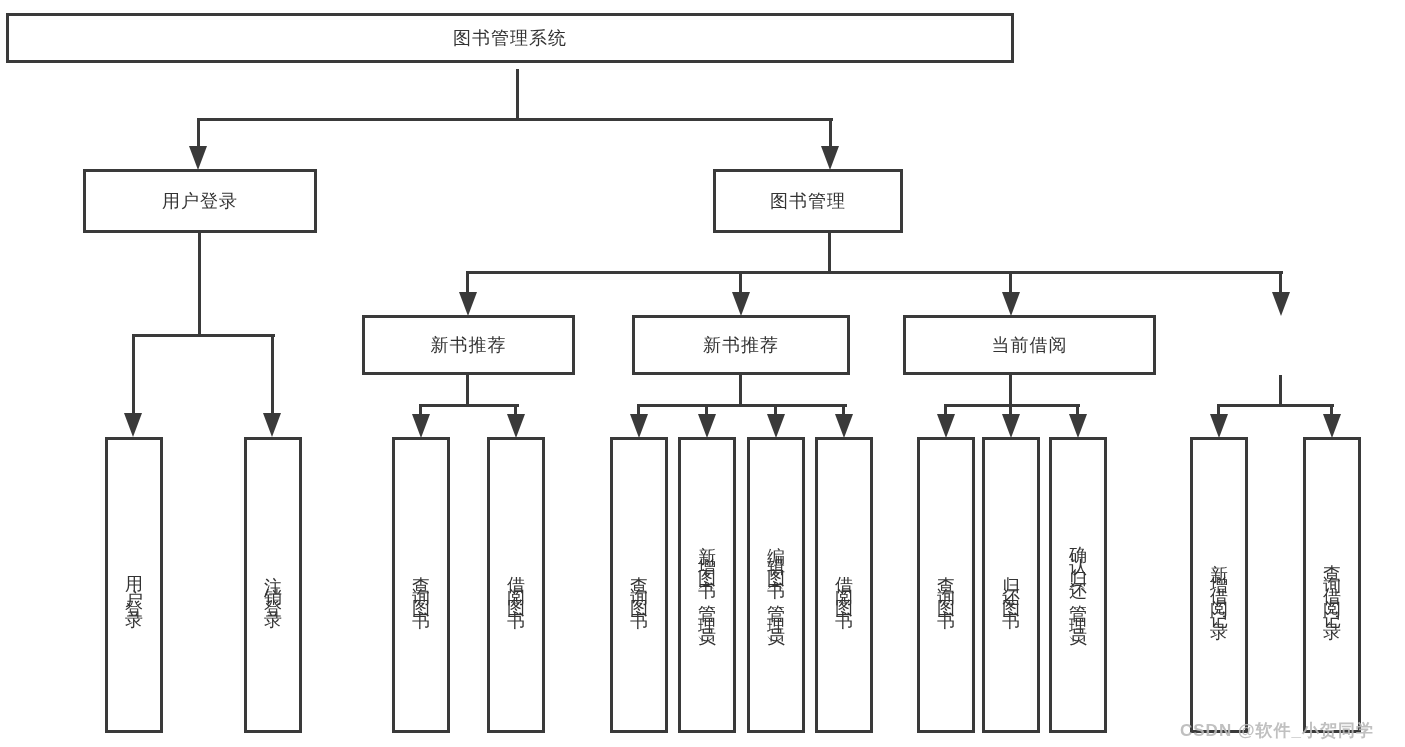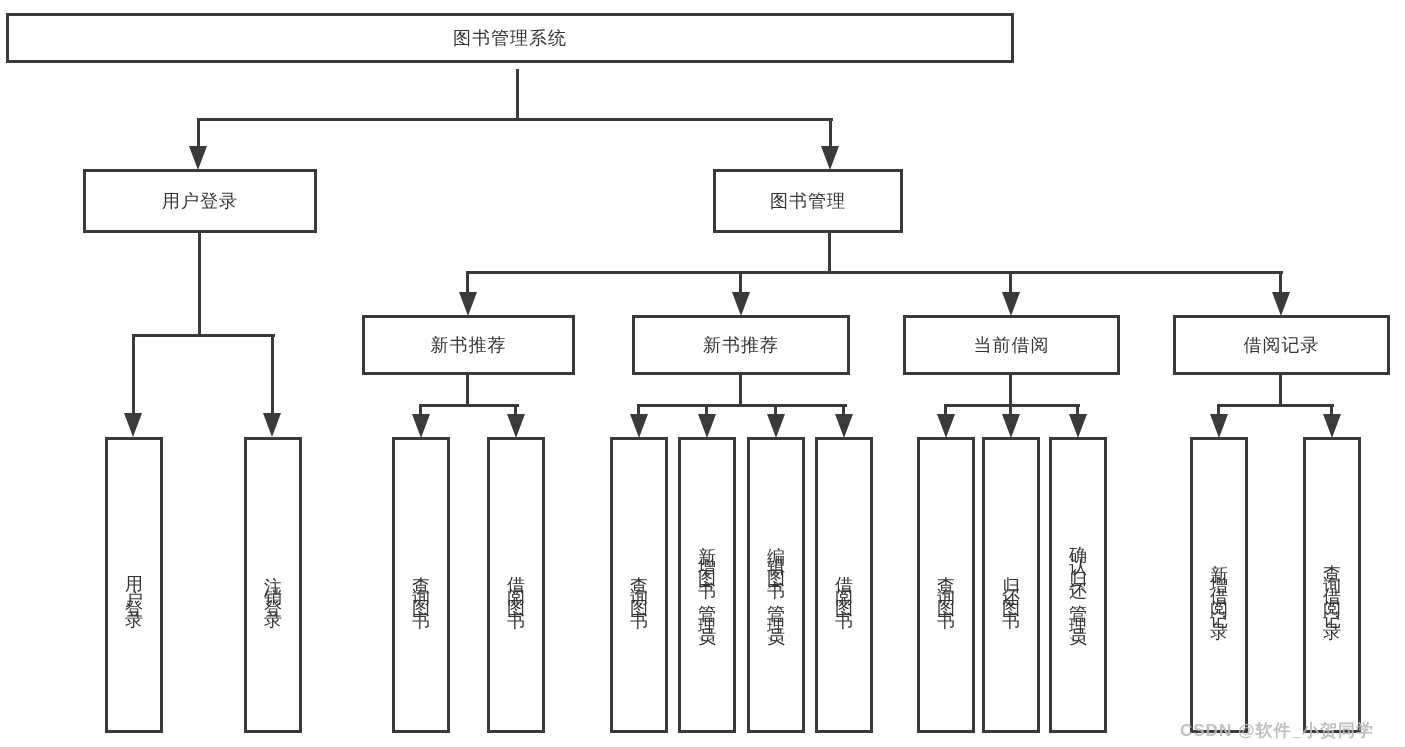--- a/index.html
+++ b/index.html
@@ -96,25 +96,22 @@
   <div class="arrow" style="left:732px;top:292px"></div>
   <div class="arrow" style="left:1002px;top:292px"></div>
   <div class="arrow" style="left:1272px;top:292px"></div>
 
   <div class="box h" style="left:362px;top:315px;width:213px;height:60px">
     <span>新书推荐</span>
   </div>
   <div class="box h" style="left:632px;top:315px;width:218px;height:60px">
     <span>新书推荐</span>
   </div>
-  <div class="box h" style="left:903px;top:315px;width:217px;height:60px">
+  <div class="box h" style="left:903px;top:315px;width:253px;height:60px">
     <span>当前借阅</span>
-  </div>
-  <div class="box h" style="left:1173px;top:315px;width:217px;height:60px">
-    <span>借阅记录</span>
   </div>
 
   <div class="line" style="left:466px;top:375px;width:3px;height:31px"></div>
   <div class="line" style="left:419px;top:404px;width:100px;height:3px"></div>
   <div class="line" style="left:419px;top:406px;width:3px;height:9px"></div>
   <div class="line" style="left:514px;top:406px;width:3px;height:9px"></div>
   <div class="arrow" style="left:412px;top:414px"></div>
   <div class="arrow" style="left:507px;top:414px"></div>
 
   <div class="line" style="left:739px;top:375px;width:3px;height:31px"></div>

